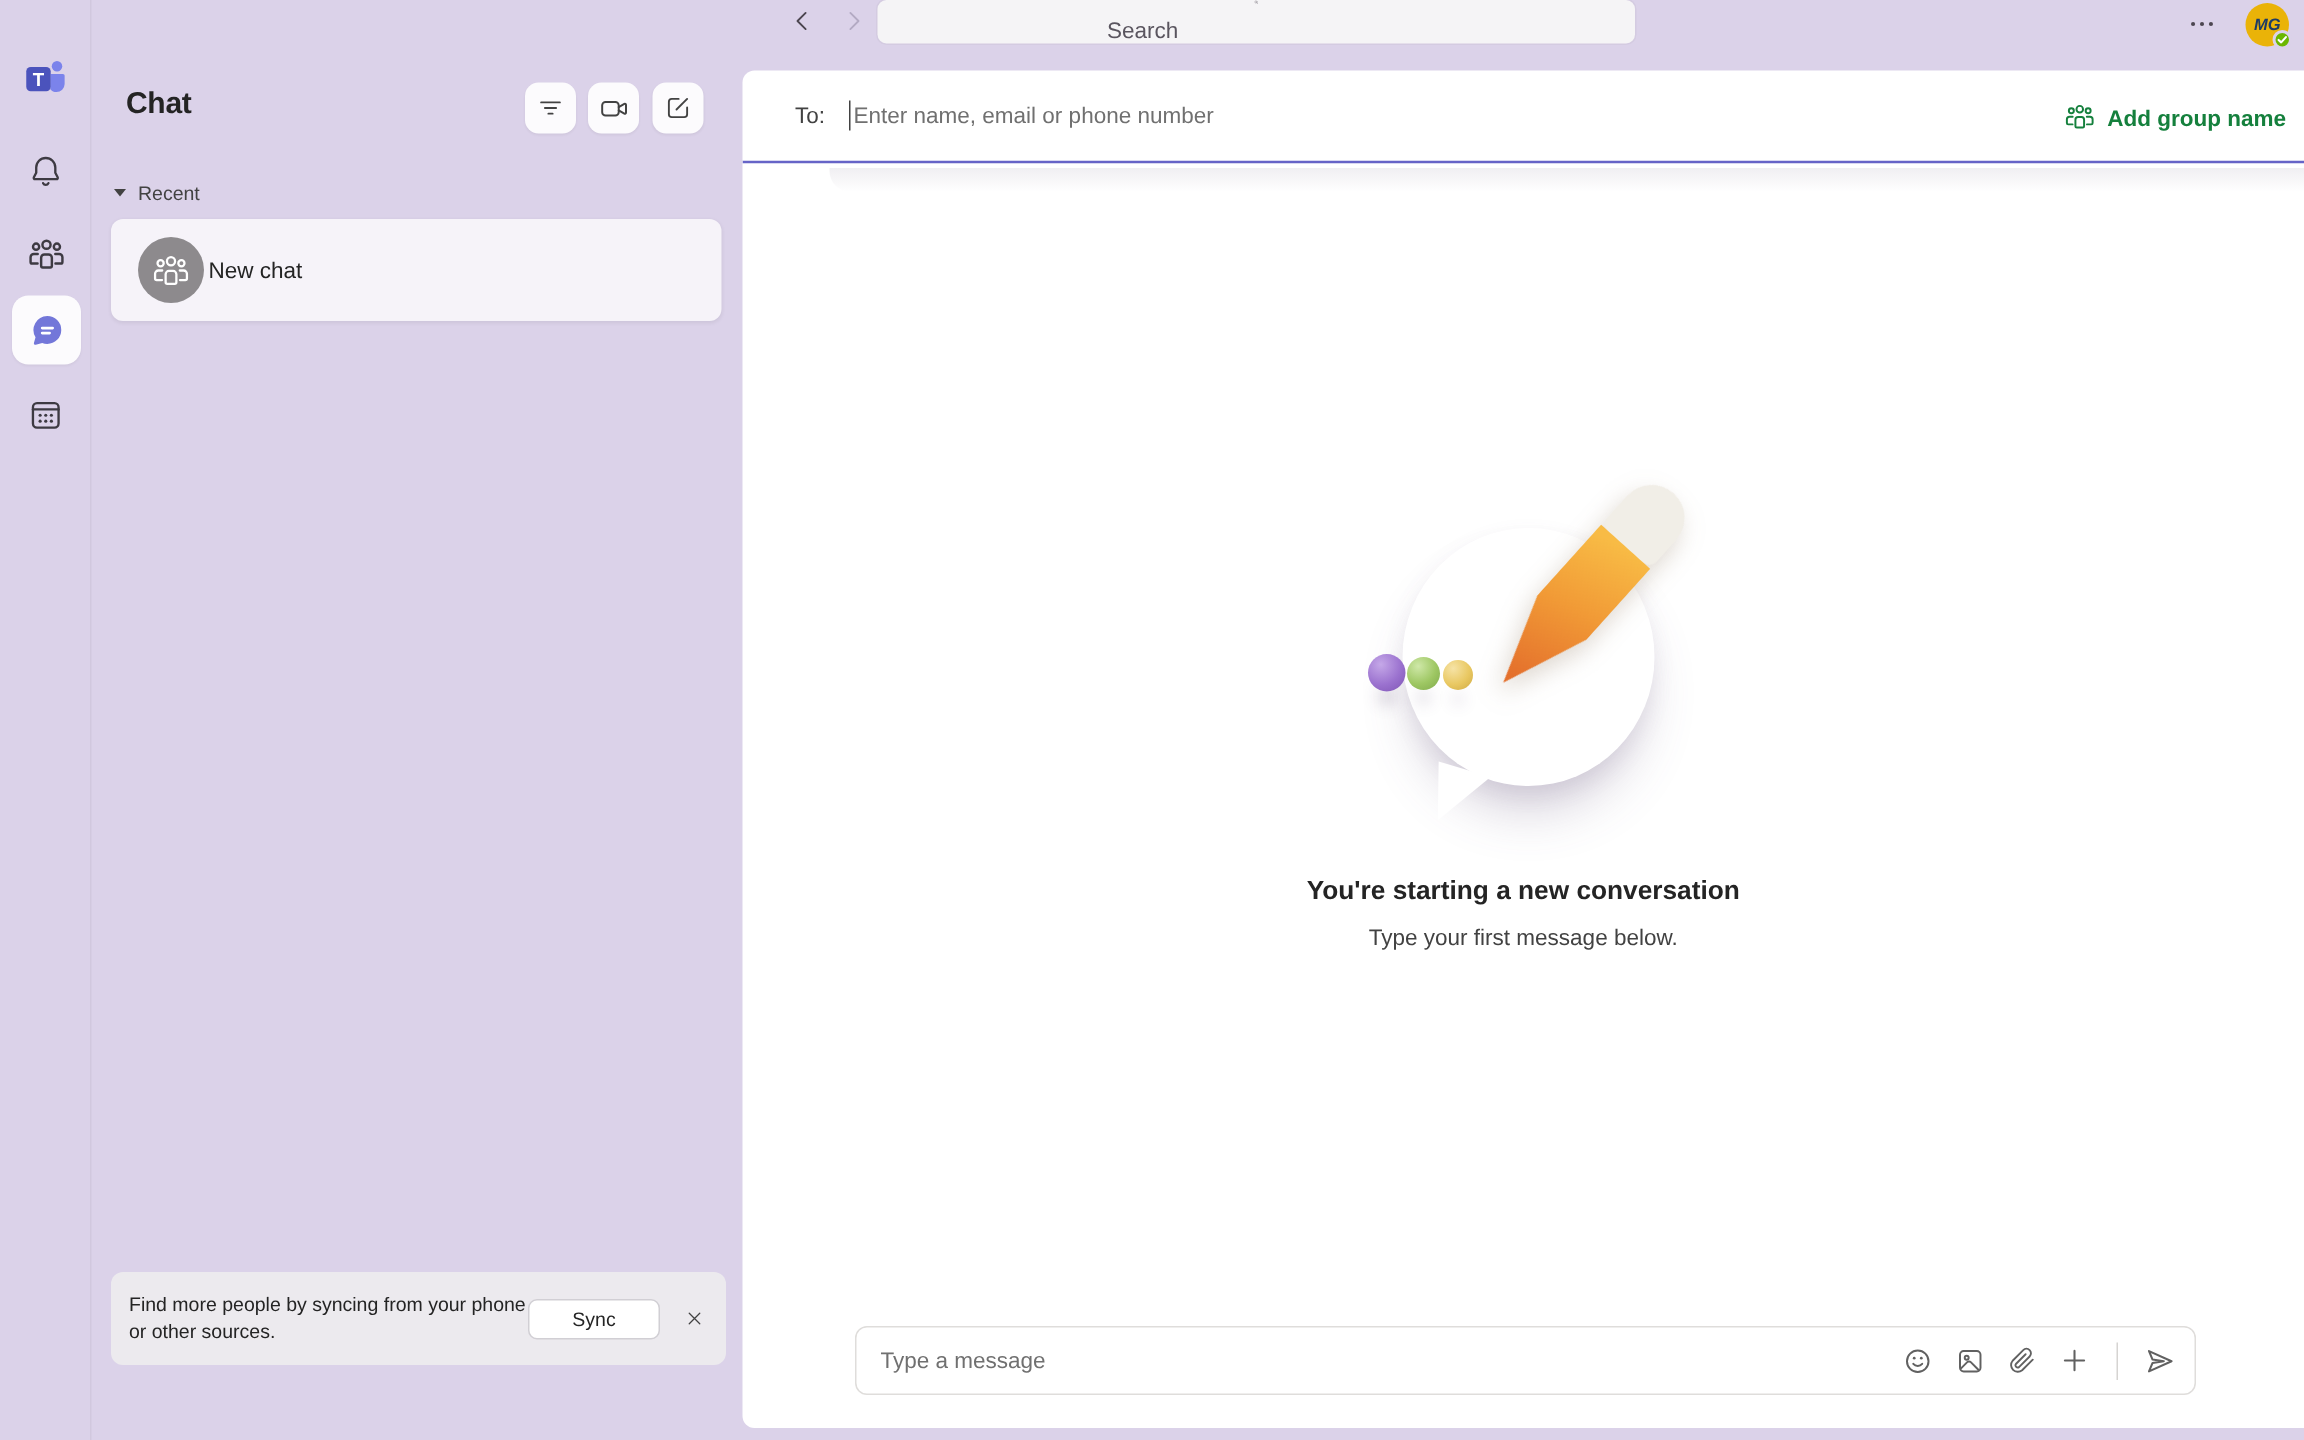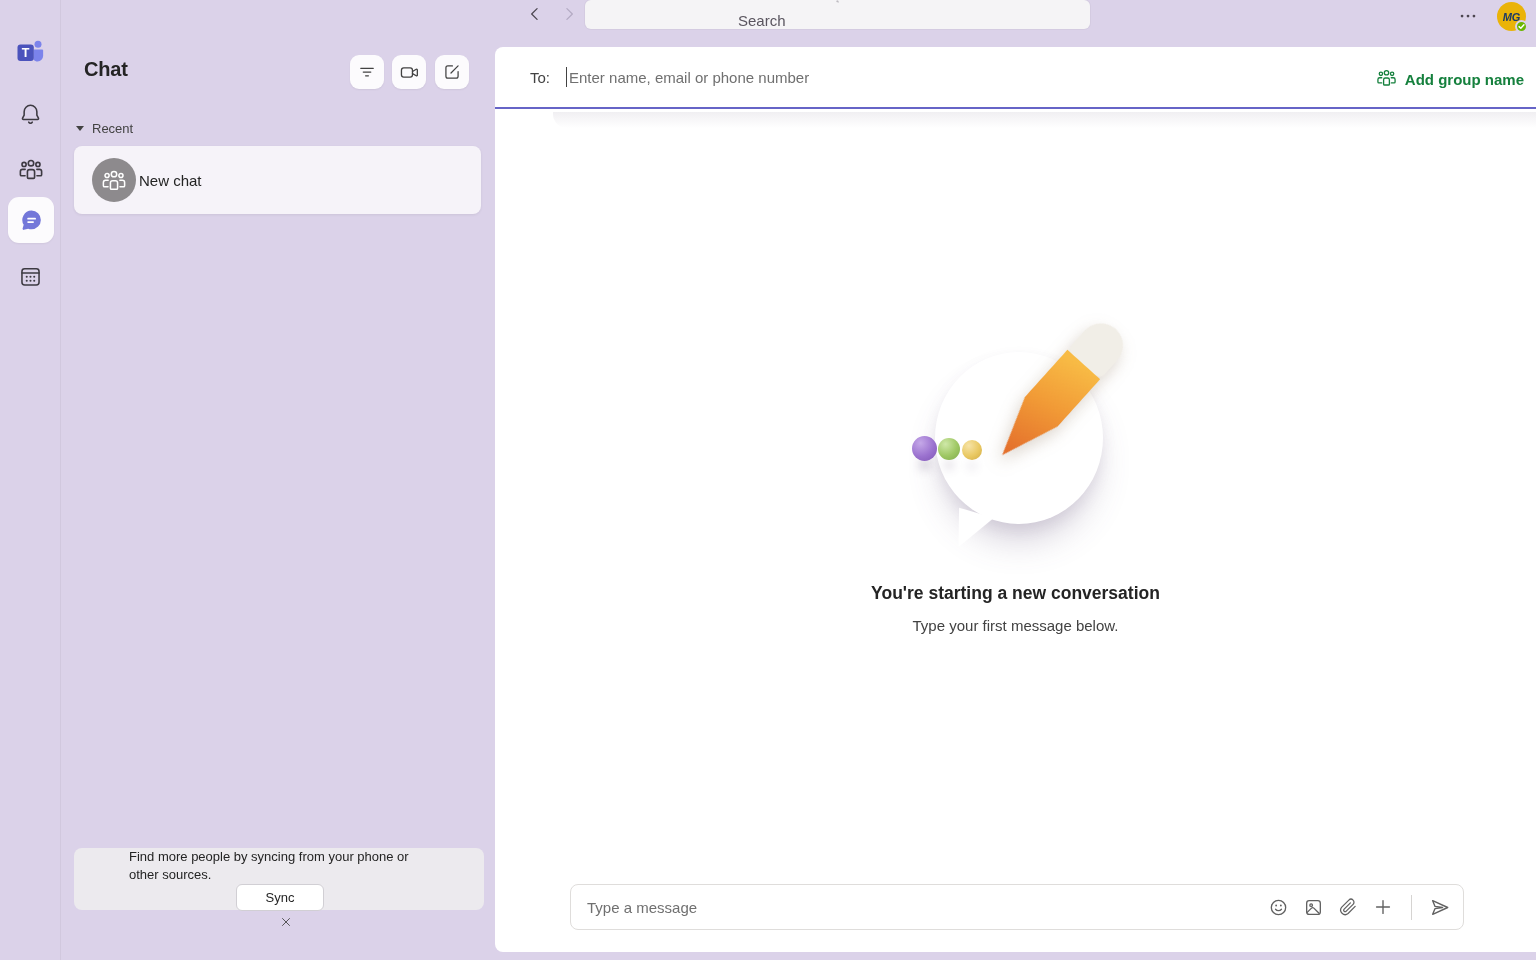--- a/index.html
+++ b/index.html
@@ -55,21 +55,21 @@
     display:flex; align-items:center; justify-content:center; color:#424242; box-shadow:0 1px 2px rgba(0,0,0,0.06); }
   .recent-row { left:76px; top:121px; display:flex; align-items:center; gap:8px; font-size:13px; color:#424242; cursor:pointer; background:none; border:none; }
   .chevron-down { width:0; height:0; border-left:4.5px solid transparent; border-right:4.5px solid transparent; border-top:5.5px solid #424242; }
   .chat-item { left:74px; top:146px; width:407px; height:68px; border-radius:8px; background:#f6f3f9;
     box-shadow:0 1px 3px rgba(0,0,0,0.07); display:flex; align-items:center; padding-left:18px; gap:3px; cursor:pointer; border:none; }
   .chat-item-avatar { width:44px; height:44px; border-radius:50%; background:#8d8a8d; color:#fff;
     display:flex; align-items:center; justify-content:center; flex:none; }
   .chat-item-label { font-size:15px; color:#242424; }
 
   .sync-banner { left:74px; top:848px; width:410px; height:62px; border-radius:8px; background:#eceaee;
-    display:flex; align-items:center; padding:0 10px 0 12px;flex-direction:column; }
+    display:flex; align-items:center; padding:0 10px 0 12px; }
   .sync-text { width:302px; font-size:13px; line-height:18px; color:#242424; }
   .sync-btn { width:88px; height:27px; border-radius:6px; background:#fff; border:1px solid #d1cfd4;
     font:13px "Liberation Sans", sans-serif; color:#242424; cursor:pointer; flex:none; }
   .sync-close { margin-left:12px; width:22px; height:22px; background:none; border:none; color:#424242; cursor:pointer;
     display:flex; align-items:center; justify-content:center; flex:none; }
   .invite-btn { left:69px; top:919px; width:419px; height:34px; border-radius:6px; background:var(--accent,#5b5fc7);
     border:none; cursor:pointer; display:flex; align-items:center; justify-content:center; gap:9px;
     color:#fff; font:700 15px "Liberation Sans", sans-serif; }
 
   

